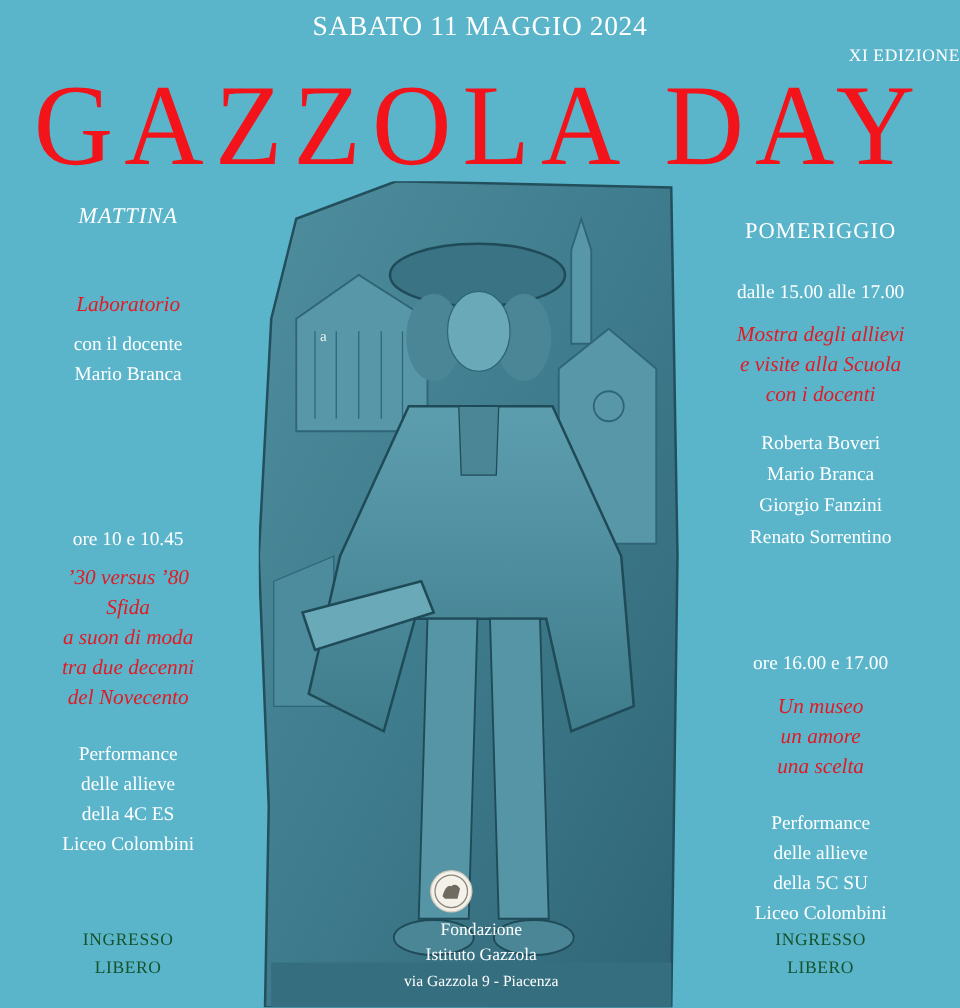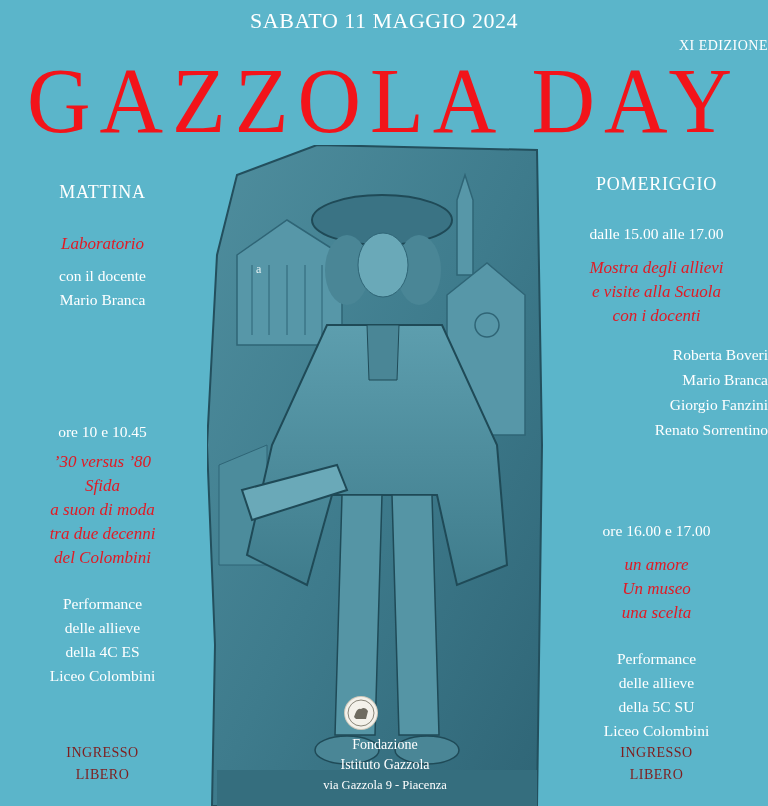--- a/index.html
+++ b/index.html
@@ -12,21 +12,21 @@
   .abs { position:absolute; }
   .date { left:0; width:768px; top:8px; font-size:22px; letter-spacing:0.5px; text-align:center; }
   .edition { left:0; width:768px; top:38px; font-size:14px; text-align:right; letter-spacing:0.5px; }
   .title { left:0; width:768px; top:58px; font-size:88px; line-height:88px; color:#f2141a; text-align:center; letter-spacing:9px; transform:scaleY(1.05); }
 
   
   .relief { left:207px; top:145px; width:340px; height:661px; }
   .col { position:absolute; text-align:center; font-size:15.5px; line-height:24px; }
   .col .head { font-size:18px; letter-spacing:0.8px; }
   .red { color:#e11a24; font-style:italic; font-weight:normal; font-size:17px; line-height:24px; }
-  .dark { color:#7f1d1d; font-size:14px; line-height:22px; letter-spacing:0.5px; }
+  .dark { color:#14532d; font-size:14px; line-height:22px; letter-spacing:0.5px; }
   .left { left:0; width:205px; }
   .right { left:545px; width:223px; }
 
   .footer { left:260px; width:250px; text-align:center; font-size:13px; line-height:20px; }
   .logo { left:345px; top:697px; width:32px; height:32px; border-radius:50%; background:#f4f1ea; box-shadow:0 0 0 1px #cfc9bb; }
 </style>
 </head>
 <body>
 
 <div class="abs date">SABATO 11 MAGGIO 2024</div>
@@ -79,40 +79,40 @@
   <path d="M135 350 L175 350 L168 590 L128 590 Z" fill="#5595a5" stroke="#1f4a57" stroke-width="1.5"></path>
   <path d="M185 350 L225 350 L232 590 L192 590 Z" fill="#5595a5" stroke="#1f4a57" stroke-width="1.5"></path>
 
   <ellipse cx="140" cy="605" rx="32" ry="14" fill="#4a8696" stroke="#1f4a57" stroke-width="1.5"></ellipse>
   <ellipse cx="220" cy="605" rx="32" ry="14" fill="#4a8696" stroke="#1f4a57" stroke-width="1.5"></ellipse>
 
   <rect x="10" y="625" width="320" height="36" fill="#356e7e"></rect>
 </svg>
 <div class="abs" style="left:256px;top:262px;font-size:12px;color:#eaf4f6;">a</div>
 
-<div class="col left" style="top:180px;">
+<div class="col left" style="top:160px;font-style:italic;">
   <div class="head">MATTINA</div>
 </div>
 <div class="col left" style="top:222px;">
   <div class="red" style="margin-top:10px;">
     <div>Laboratorio</div>
   </div>
   <div style="margin-top:8px;">
     <div>con il docente</div>
     <div>Mario Branca</div>
   </div>
 </div>
 <div class="col left" style="top:420px;">
   <div>ore 10 e 10.45</div>
   <div class="red" style="margin-top:6px;">
     <div>’30 versus ’80</div>
     <div>Sfida</div>
     <div>a suon di moda</div>
     <div>tra due decenni</div>
-    <div>del Colombini</div>
+    <div>del Novecento</div>
   </div>
   <div style="margin-top:22px;">
     <div>Performance</div>
     <div>delle allieve</div>
     <div>della 4C ES</div>
     <div>Liceo Colombini</div>
   </div>
 </div>
 <div class="col left dark" style="top:742px;">
   <div>INGRESSO</div>
@@ -122,32 +122,32 @@
 <div class="col right" style="top:172px;">
   <div class="head">POMERIGGIO</div>
 </div>
 <div class="col right" style="top:222px;">
   <div>dalle 15.00 alle 17.00</div>
   <div class="red" style="margin-top:10px;">
     <div>Mostra degli allievi</div>
     <div>e visite alla Scuola</div>
     <div>con i docenti</div>
   </div>
-  <div style="margin-top:14px;line-height:25px;text-align:right;">
+  <div style="margin-top:14px;line-height:25px;">
     <div>Roberta Boveri</div>
     <div>Mario Branca</div>
     <div>Giorgio Fanzini</div>
     <div>Renato Sorrentino</div>
   </div>
 </div>
 <div class="col right" style="top:477px;margin-top:42px;">
   <div>ore 16.00 e 17.00</div>
   <div class="red" style="margin-top:10px;">
+    <div>Un museo</div>
     <div>un amore</div>
-    <div>Un museo</div>
     <div>una scelta</div>
   </div>
   <div style="margin-top:22px;">
     <div>Performance</div>
     <div>delle allieve</div>
     <div>della 5C SU</div>
     <div>Liceo Colombini</div>
   </div>
 </div>
 <div class="col right dark" style="top:742px;">

